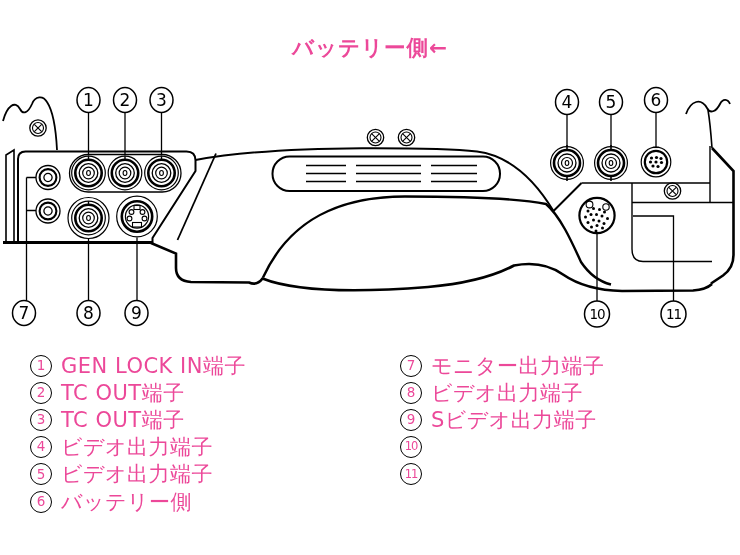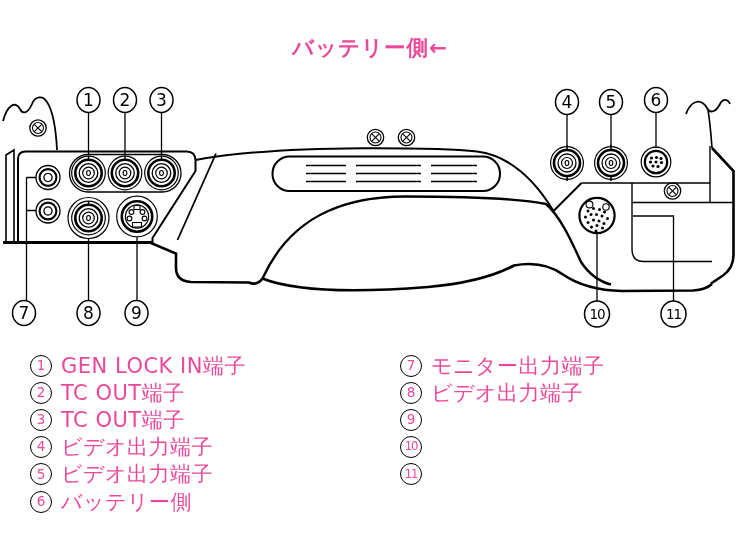--- a/index.html
+++ b/index.html
@@ -248,20 +248,21 @@
       <div class="li">
           <span class="num">7</span>
           <span class="lbl">モニター出力端子</span>
         </div>
       <div class="li">
           <span class="num">8</span>
           <span class="lbl">ビデオ出力端子</span>
         </div>
       <div class="li">
           <span class="num">9</span>
+          <span class="lbl">Sビデオ出力端子</span>
         </div>
       <div class="li">
           <span class="num wide">10</span>
         </div>
       <div class="li">
           <span class="num wide">11</span>
         </div>
     </div>
   </div>
 

